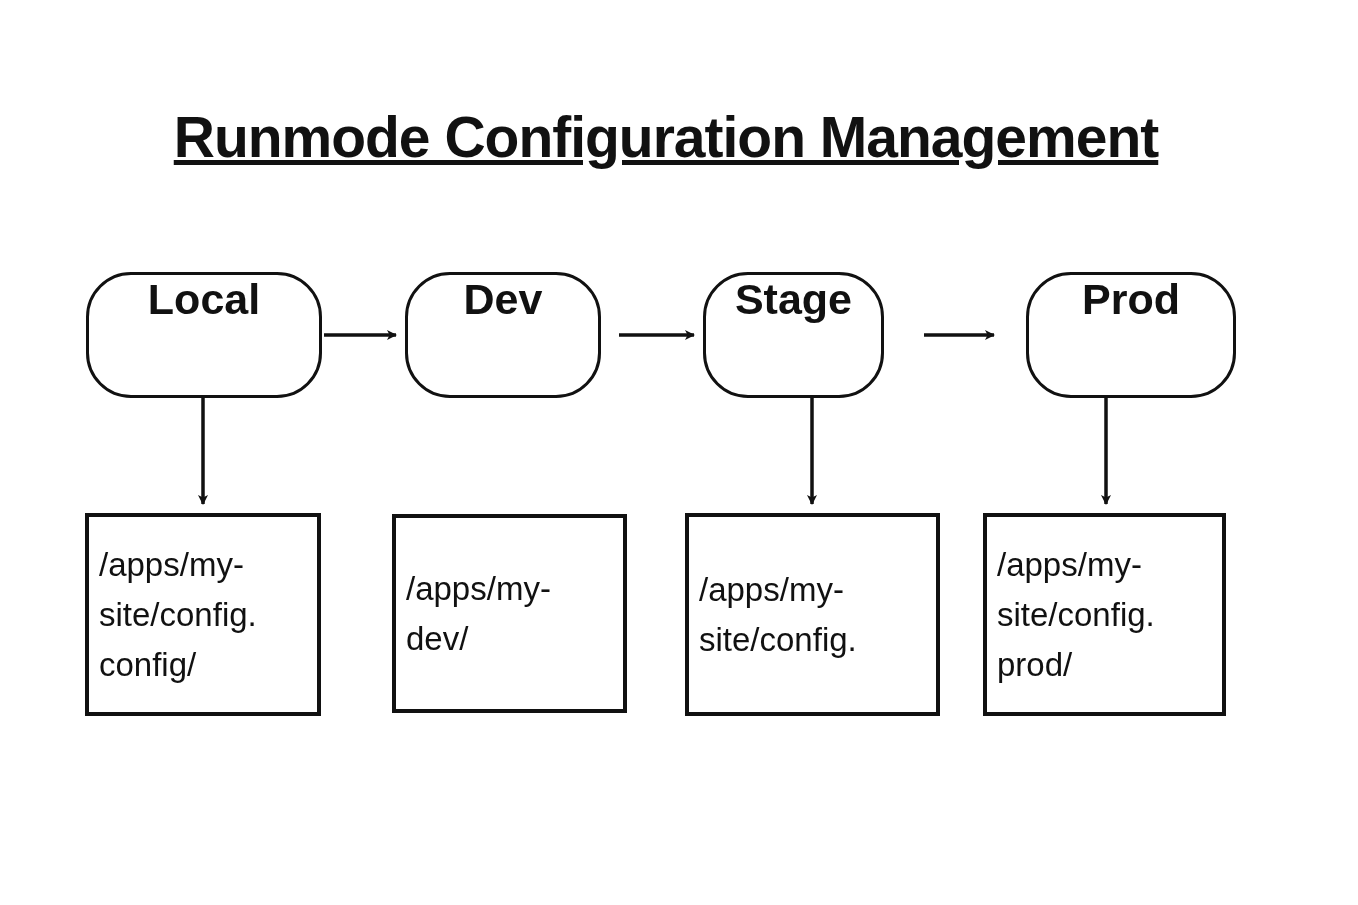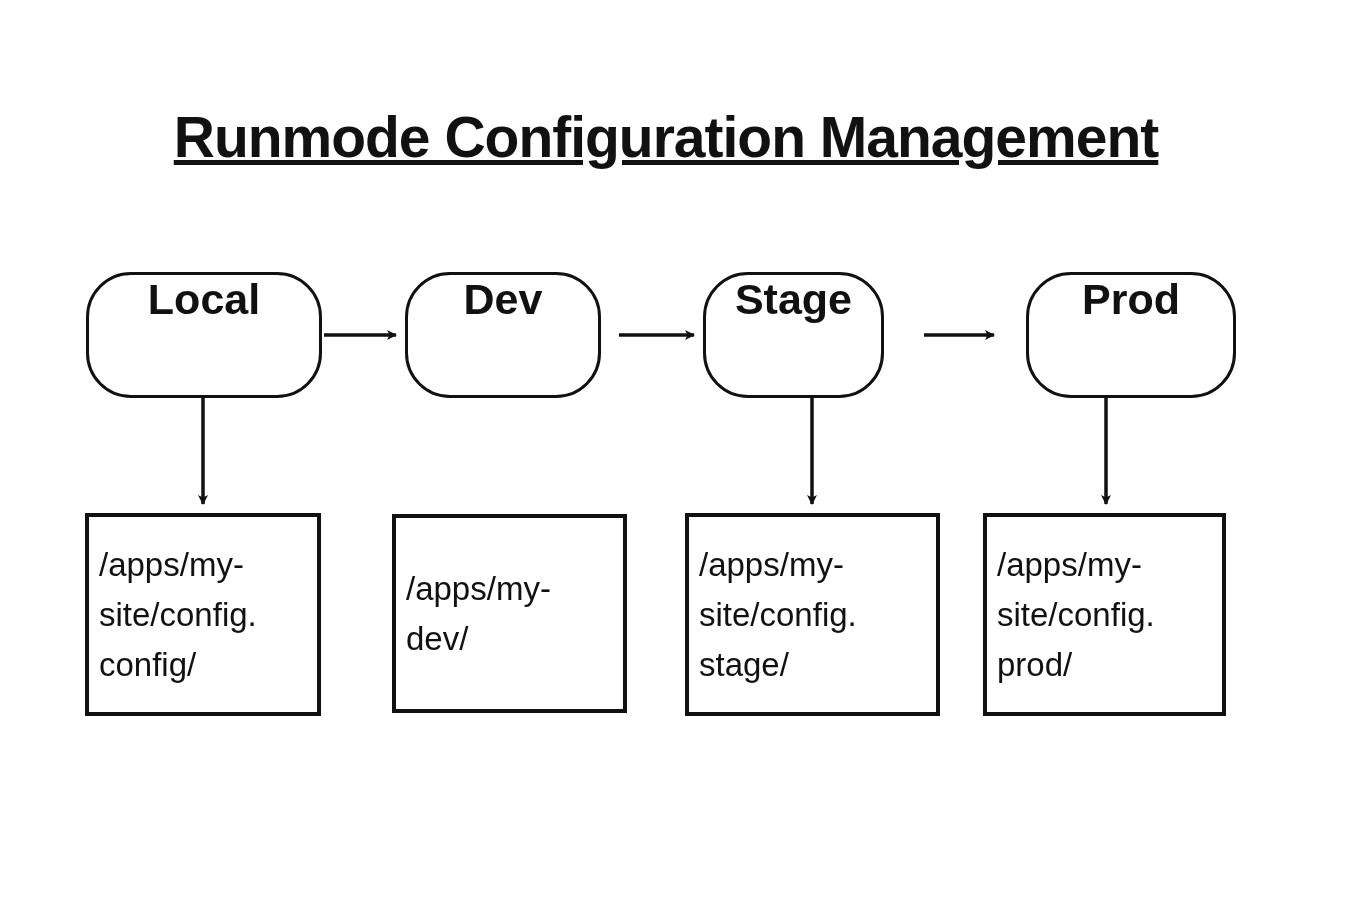--- a/index.html
+++ b/index.html
@@ -106,21 +106,20 @@
     <div class="cfg-line">site/config.</div>
     <div class="cfg-line">config/</div>
   </div>
   <div class="config-box box-dev">
     <div class="cfg-line">/apps/my-</div>
     <div class="cfg-line">dev/</div>
   </div>
   <div class="config-box box-stage">
     <div class="cfg-line">/apps/my-</div>
     <div class="cfg-line">site/config.</div>
-    <div class="cfg-line">stage/</div>
   </div>
   <div class="config-box box-prod">
     <div class="cfg-line">/apps/my-</div>
     <div class="cfg-line">site/config.</div>
     <div class="cfg-line">prod/</div>
   </div>
 
   <svg class="arrow-layer" viewBox="0 0 1358 905" xmlns="http://www.w3.org/2000/svg">
     <defs>
       <marker id="arrowhead" markerWidth="12" markerHeight="12" refX="9" refY="5" orient="auto" markerUnits="userSpaceOnUse">

